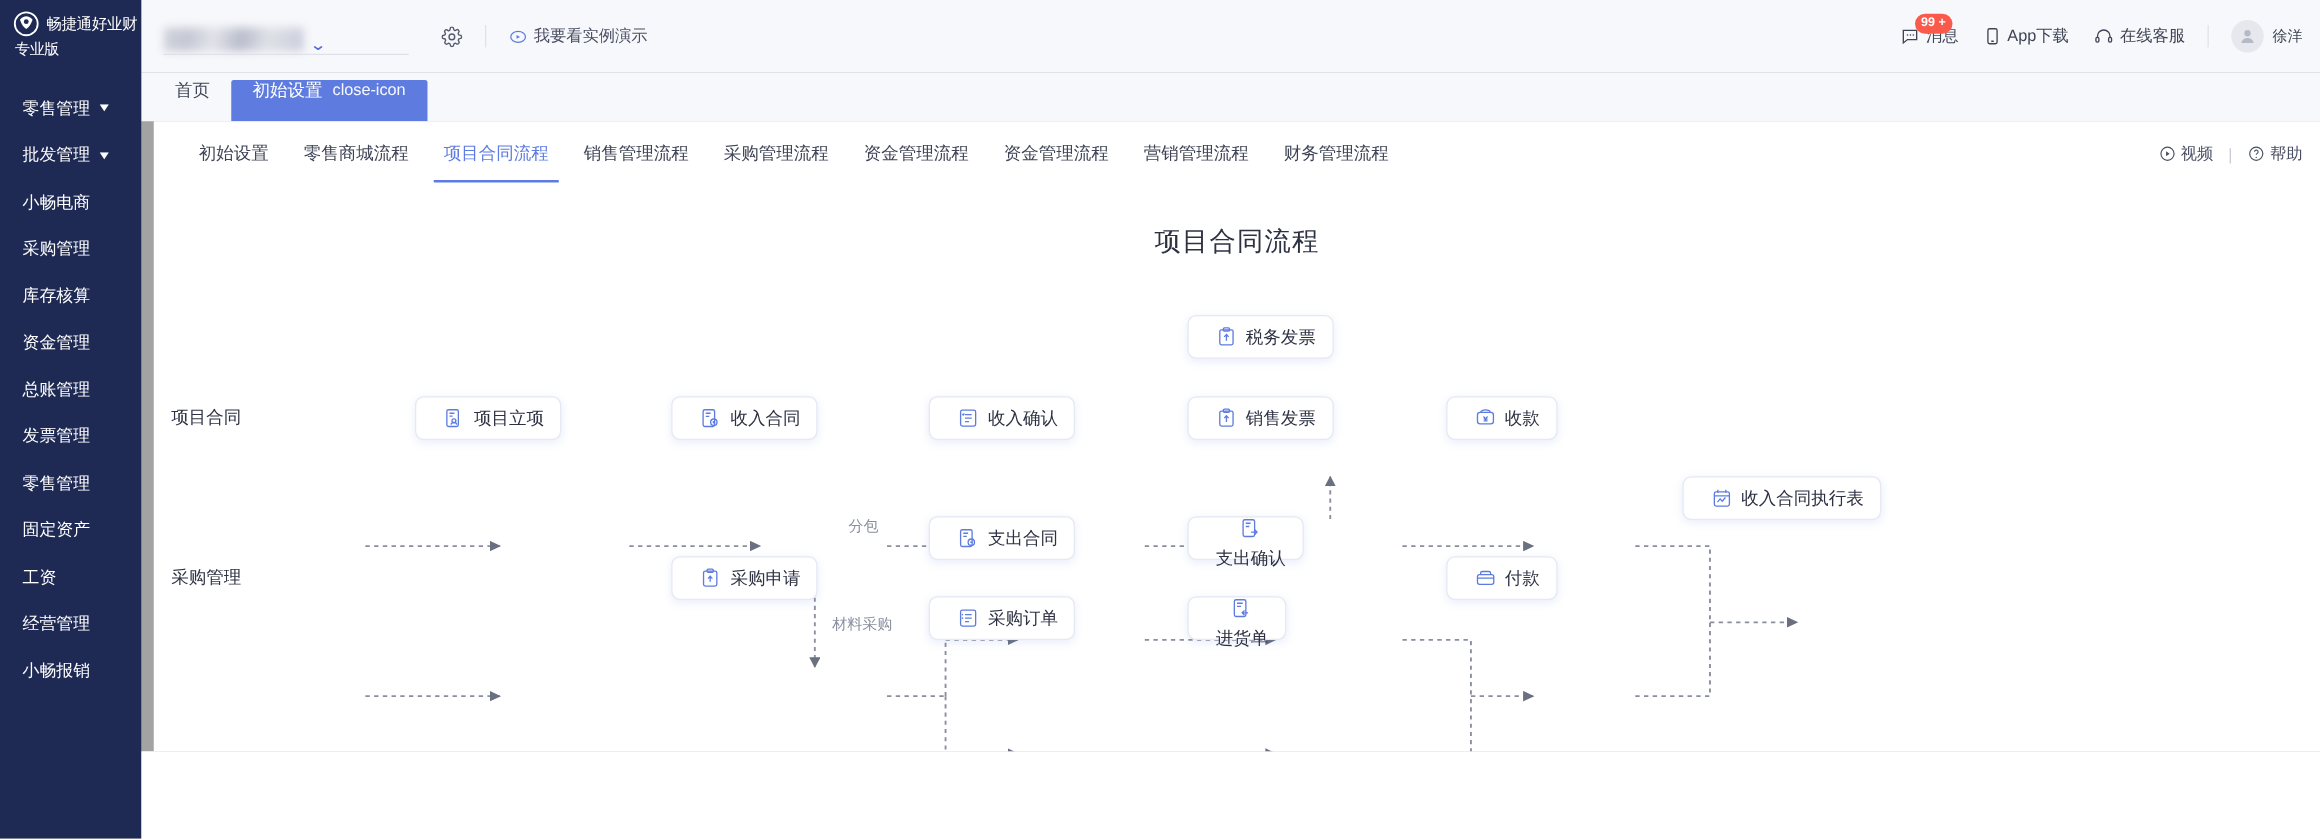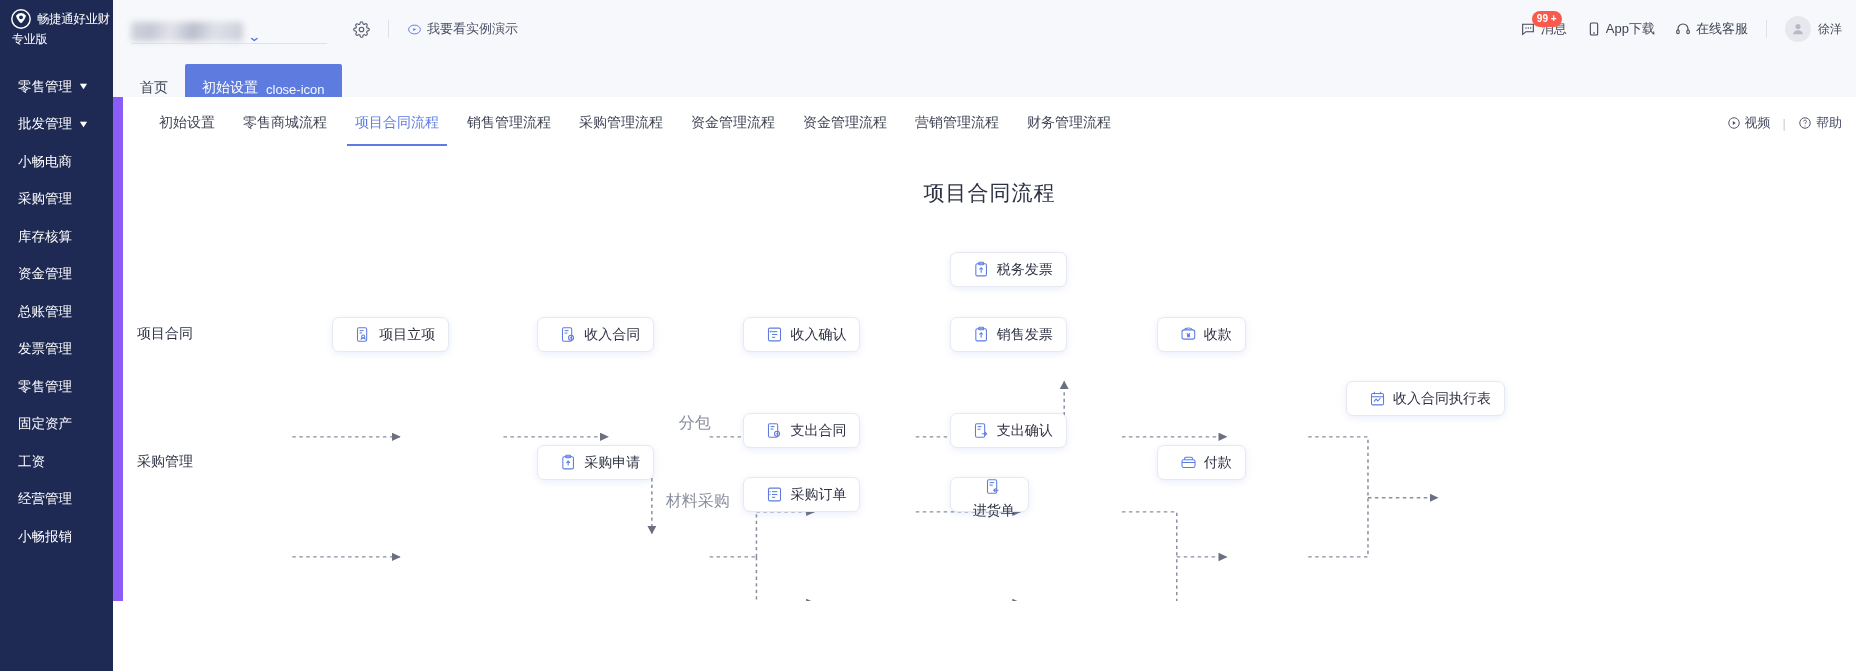--- a/index.html
+++ b/index.html
@@ -1,21 +1,21 @@
 <!DOCTYPE html>
 <html><head>
 <meta charset="utf-8">
 <style>
   * { box-sizing: border-box; margin: 0; padding: 0; }
   html, body {
     width: 1856px; height: 671px;
     font-family: "Liberation Sans", "DejaVu Sans", sans-serif;
     background: #ffffff; overflow: hidden;
   }
-  .app { position: relative; width: 1856px; height: 601px; display: flex; background:#8b5cf6; }
+  .app { position: relative; width: 1856px; height: 601px; display: flex; background:#a3a3a3; }
 
   
   .sidebar {
     width: 113px; height: 671px; background: #1e2a54;
     flex: 0 0 113px; position: relative; overflow: hidden;
   }
   .logo-block { height: 58px; padding: 8px 0 0 10px; }
   .logo-row { display: flex; align-items: center; gap: 5px; }
   .logo-mark {
     width: 22px; height: 22px; flex: 0 0 22px; position: relative;
@@ -62,21 +62,21 @@
   }
   .avatar {
     width:26px; height:26px; border-radius:50%; background:#e6e8ee; display:flex;
     align-items:center; justify-content:center; flex:0 0 26px;
   }
   .username { color:#3f4455; font-size:12px; margin-left:7px; white-space:nowrap; }
 
   
   .tabstrip { height: 39px; background:#f7f8fb; display:flex; align-items:flex-end; padding-left: 10px; }
   .tab {
-    height: 33px; display:flex; align-items:flex-end; gap: 8px;
+    height: 33px; display:flex; align-items:flex-start; gap: 8px;
     padding: 0 17px; font-size: 14px; color:#3f4455; cursor:pointer;
     border-radius: 2px 2px 0 0;
   }
   .tab.home { color:#3f4455; }
   .tab.active { background: #5e7ce0; color:#ffffff; }
   .tab .x { font-size: 13px; opacity:.95; }
 
   
   .content {
     flex: 1; background:#ffffff; margin: 0 0 0 10px;
@@ -106,21 +106,21 @@
   
   .canvas { position: relative; flex:1; min-height:0; }
   .node {
     position:absolute; height: 35px; background:#ffffff; border:1px solid #e6e8f2;
     border-radius: 7px; display:flex; align-items:center; gap: 7px;
     padding: 0 13px 0 22px; box-shadow: 0 2px 7px rgba(94,124,224,0.13);
     font-size: 14px; color:#2d3142; white-space:nowrap; cursor:pointer;
   }
   .node .ico { width:17px; height:17px; flex:0 0 17px; display:block; }
   .rowlabel { position:absolute; font-size:14px; color:#2d3142; white-space:nowrap;text-align:center; }
-  .edgelabel { position:absolute; font-size:16px; color:#8a8f9e; white-space:nowrap; }
+  .edgelabel { position:absolute; font-size:12px; color:#8a8f9e; white-space:nowrap; }
   svg.wires { position:absolute; inset:0; width:100%; height:100%; pointer-events:none; }
 </style>
 </head>
 <body>
 
 <div class="app">
 
   <aside class="sidebar">
     <div class="logo-block">
       <div class="logo-row">
@@ -427,21 +427,21 @@
             <div class="node" style="left: 35.8046%; top: 206px;">
               <svg class="ico" viewBox="0 0 24 24" fill="none" stroke="#5e7ce0" stroke-width="1.5">
                 <rect x="3.5" y="2.5" width="13" height="19" rx="2"></rect>
                 <line x1="6.5" y1="6.5" x2="12" y2="6.5"></line>
                 <line x1="6.5" y1="10" x2="10.5" y2="10"></line>
                 <circle cx="15.6" cy="16.6" r="3.6"></circle>
                 <path d="M14.2 16.6h2.8"></path>
               </svg>
               <span>支出合同</span>
             </div>
-            <div class="node" style="left: 47.7011%; top: 206px;">
+            <div class="node" style="left: 47.7011%; top: 206px; flex-direction: column;">
               <svg class="ico" viewBox="0 0 24 24" fill="none" stroke="#5e7ce0" stroke-width="1.5">
                 <rect x="3.5" y="2.5" width="13" height="19" rx="2"></rect>
                 <line x1="6.5" y1="6.5" x2="12" y2="6.5"></line>
                 <line x1="6.5" y1="10.2" x2="10.5" y2="10.2"></line>
                 <path d="M12.5 16.5h6.5M16.6 13.8l2.6 2.7-2.6 2.7"></path>
               </svg>
               <span>支出确认</span>
             </div>
             <div class="node" style="left: 35.8046%; top: 270px;">
               <svg class="ico" viewBox="0 0 24 24" fill="none" stroke="#5e7ce0" stroke-width="1.5">

